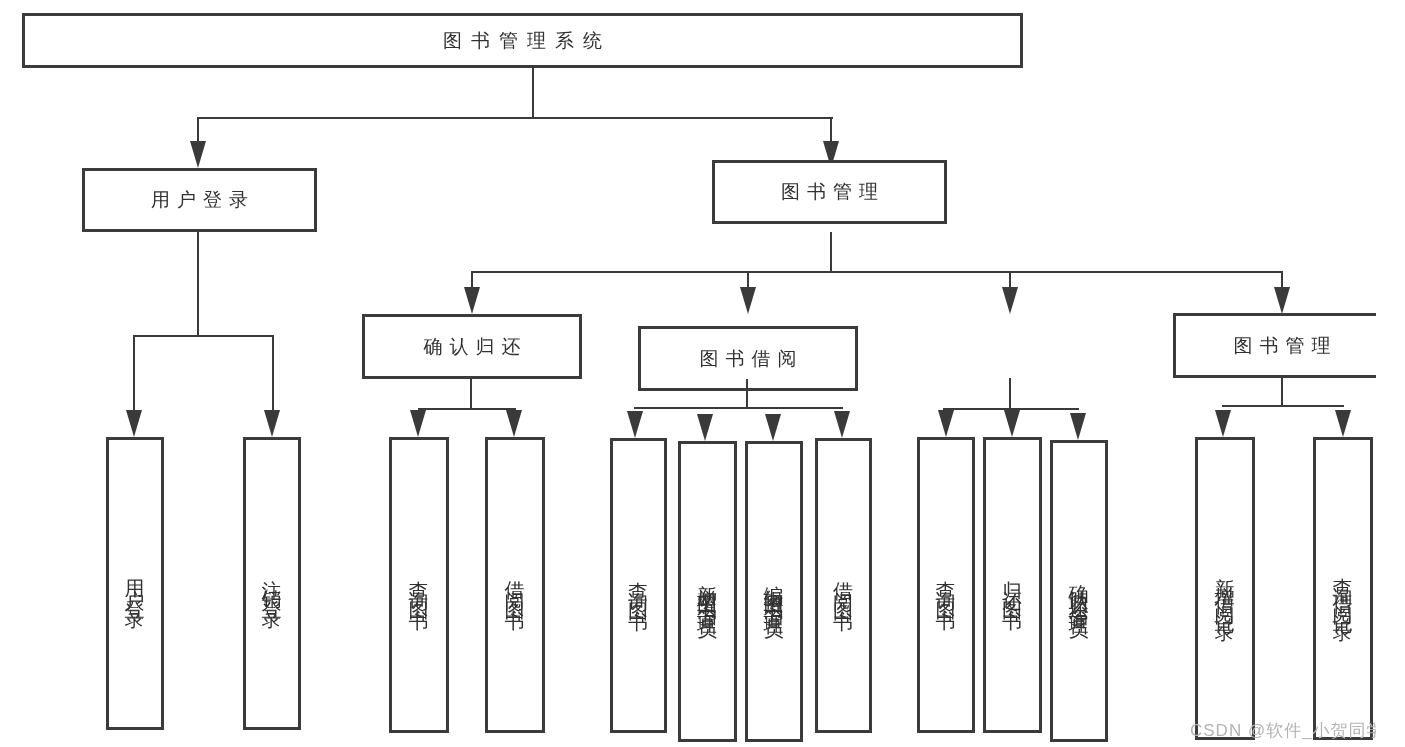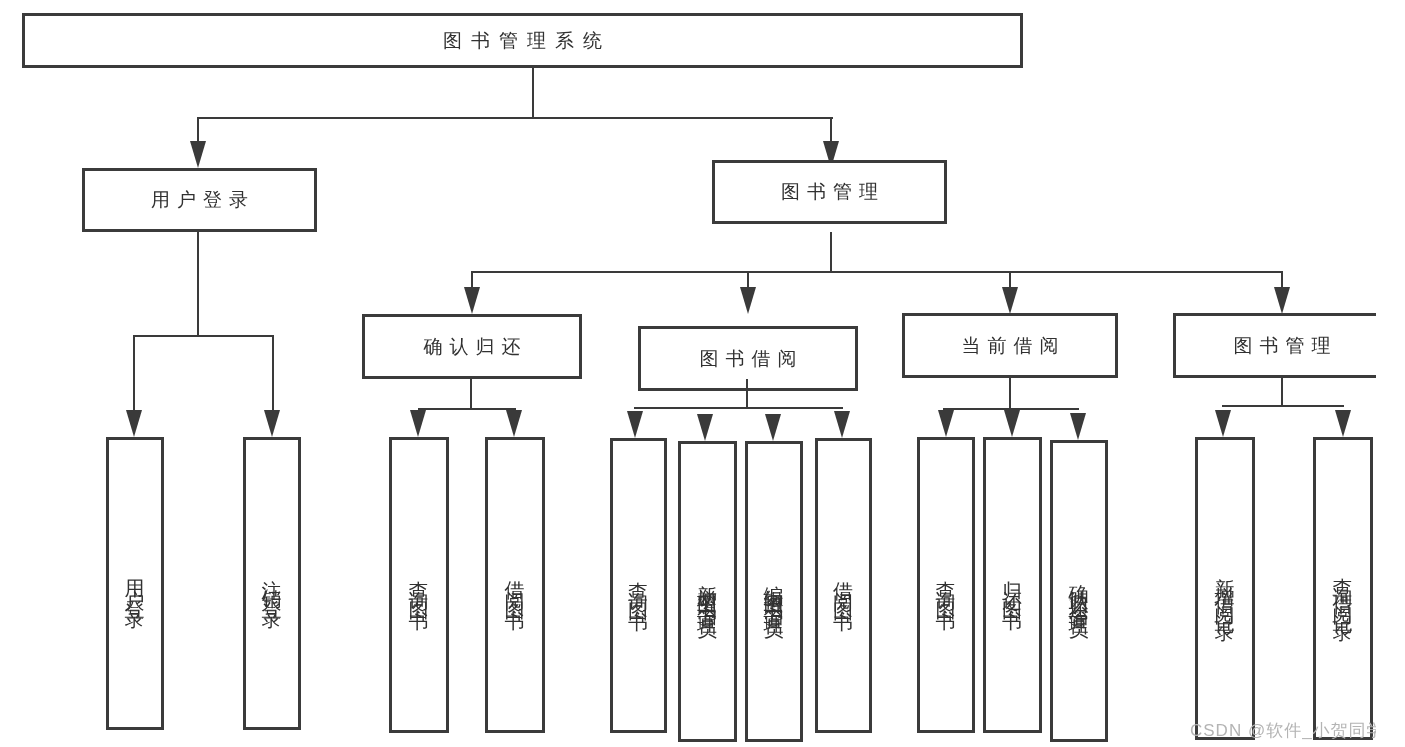--- a/index.html
+++ b/index.html
@@ -95,23 +95,20 @@
   <div class="arrow" style="left:1002px;top:287px;"></div>
   <div class="vline" style="left:1281px;top:271px;height:17px;"></div>
   <div class="arrow" style="left:1274px;top:287px;"></div>
 
   <div class="box" style="left:362px;top:314px;width:220px;height:65px;">
     <span class="hlabel">确认归还</span>
   </div>
   <div class="box" style="left:638px;top:326px;width:220px;height:65px;">
     <span class="hlabel">图书借阅</span>
   </div>
-  <div class="box" style="left:902px;top:313px;width:216px;height:65px;">
-    <span class="hlabel">当前借阅</span>
-  </div>
   <div class="box" style="left:1173px;top:313px;width:218px;height:65px;">
     <span class="hlabel">图书管理</span>
   </div>
 
   <div class="vline" style="left:470px;top:379px;height:30px;"></div>
   <div class="hline" style="left:418px;top:408px;width:98px;"></div>
   <div class="arrow" style="left:410px;top:410px;"></div>
   <div class="arrow" style="left:506px;top:410px;"></div>
 
   <div class="vline" style="left:746px;top:379px;height:29px;"></div>

